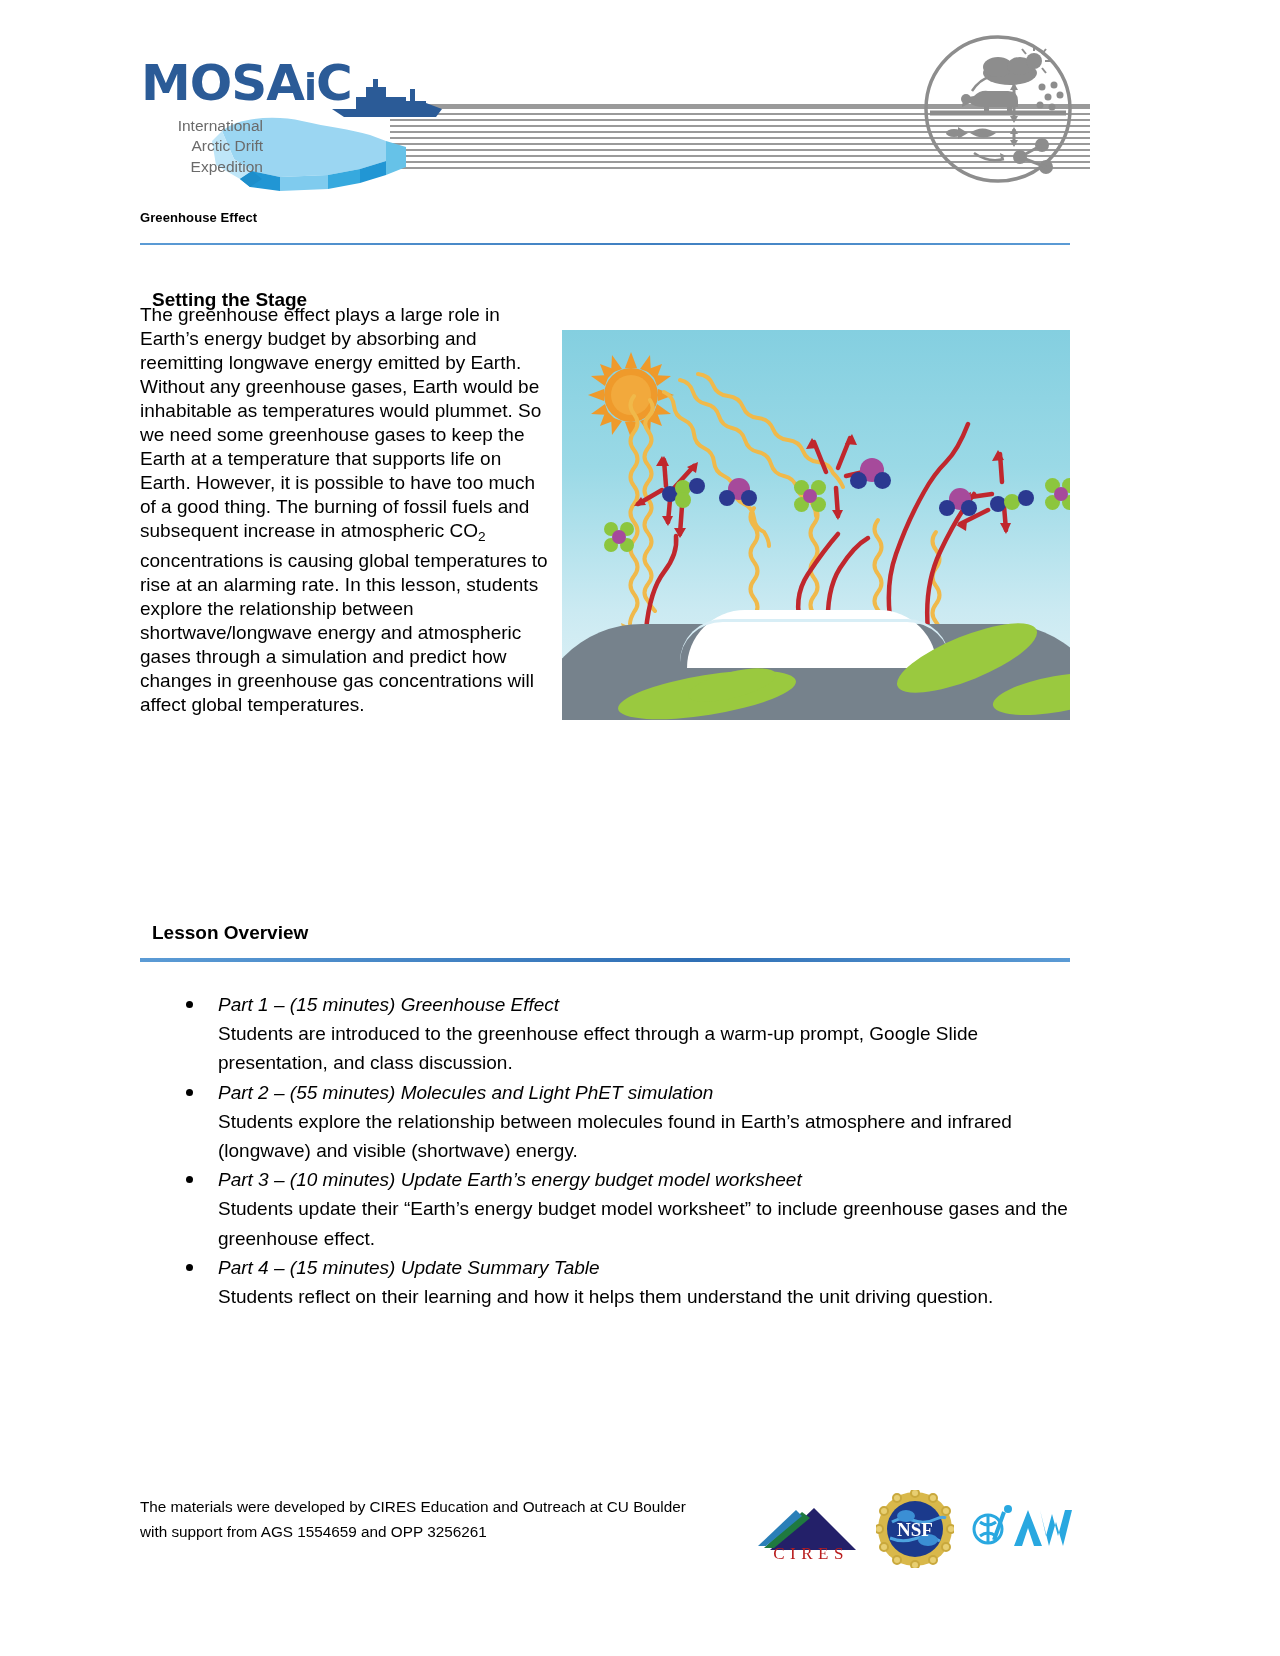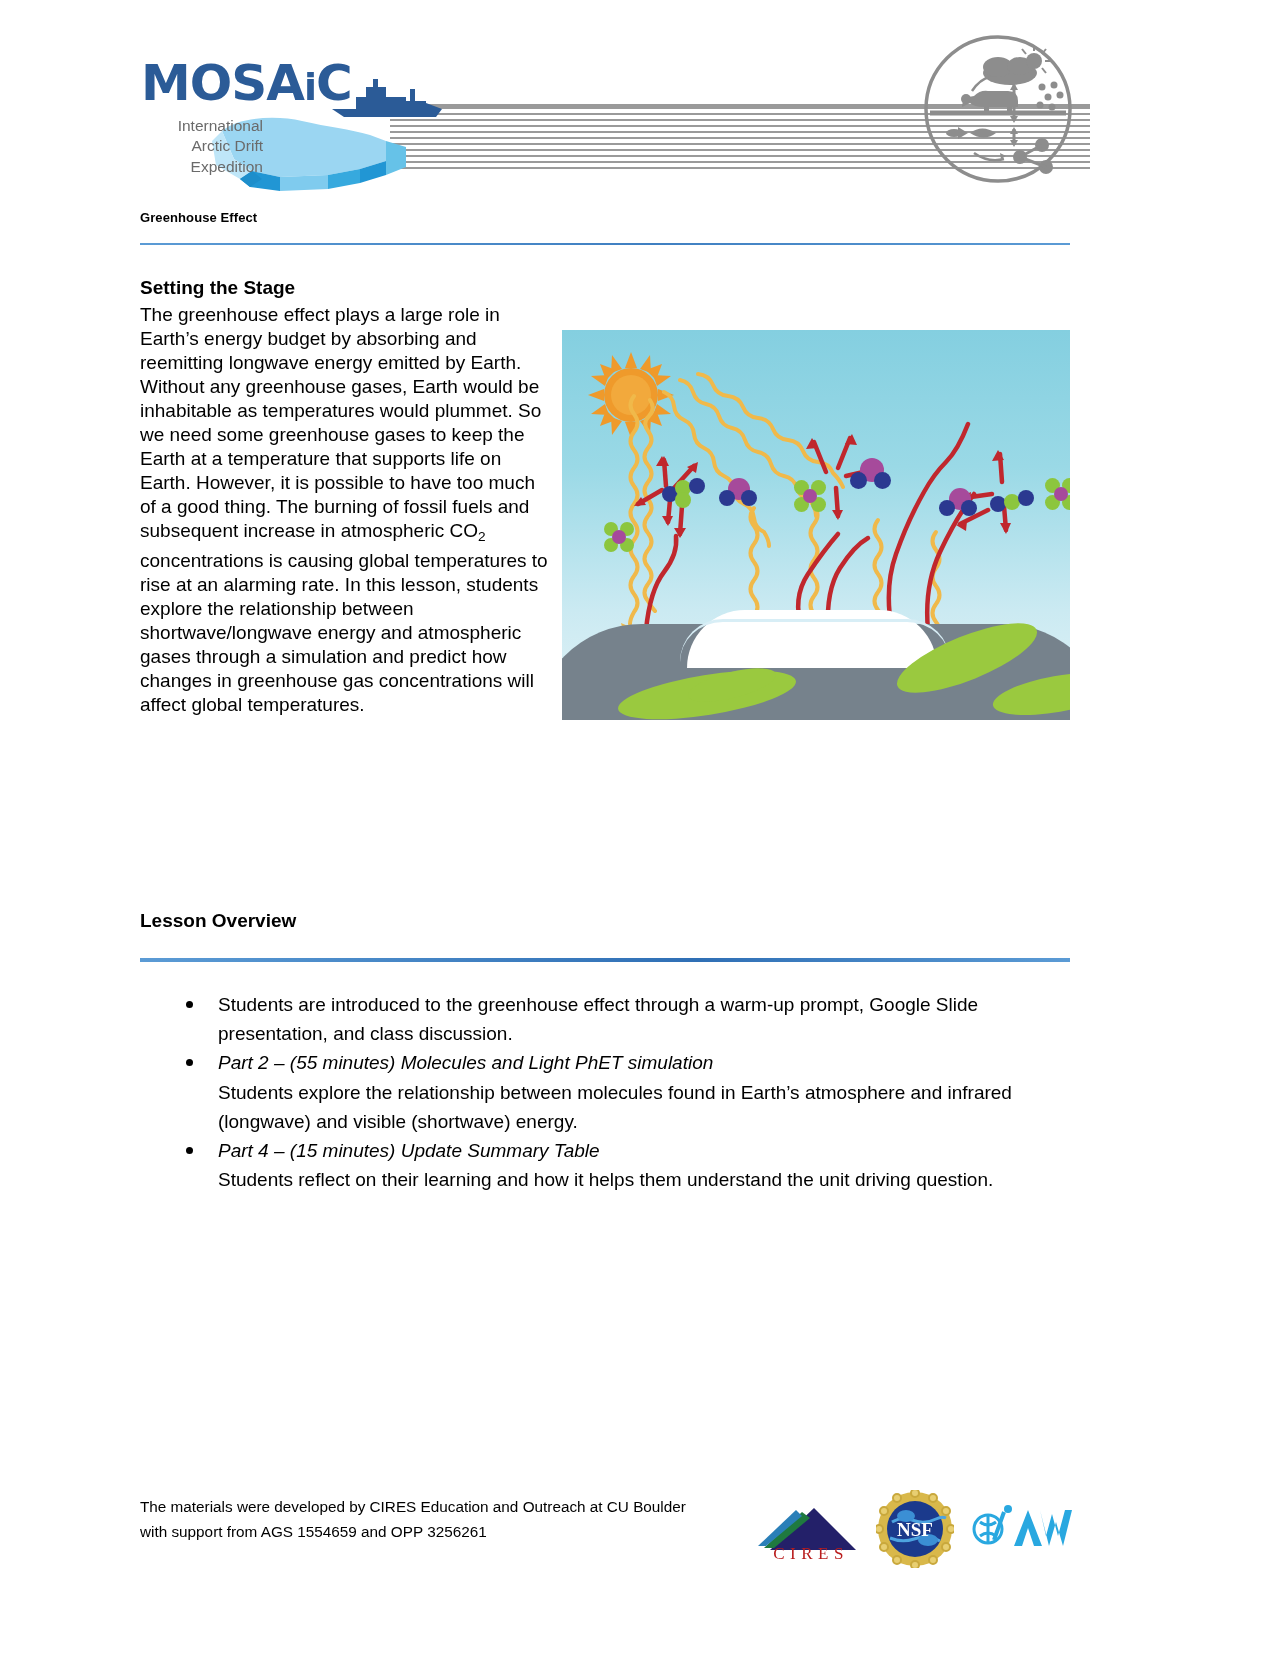--- a/index.html
+++ b/index.html
@@ -108,21 +108,21 @@
     position: absolute;
     left: 140px;
     top: 243px;
     width: 930px;
     height: 2px;
     background: linear-gradient(to right, #5b9bd5 0%, #3f7fc1 55%, #5b9bd5 100%);
   }
 
   h2.section-head {
     position: absolute;
-    margin: 0;
+    margin: 12px;
     font-size: 19px;
     font-weight: bold;
     font-family: "Liberation Sans", sans-serif;
   }
   #setting-stage-head { left: 140px; top: 277px; }
   #lesson-overview-head { left: 140px; top: 910px; }
 
   .overview-rule {
     position: absolute;
     left: 140px;
@@ -550,26 +550,32 @@
 
   <p><span>The greenhouse effect plays a large role in Earth’s energy budget by absorbing and reemitting longwave energy emitted by Earth. Without any greenhouse gases, Earth would be inhabitable as temperatures would plummet. So we need some greenhouse gases to keep the Earth at a temperature that supports life on Earth. However, it is possible to have too much of a good thing. The burning of fossil fuels and subsequent increase in atmospheric CO</span><span class="sub">2</span><span> concentrations is causing global temperatures to rise at an alarming rate. In this lesson, students explore the relationship between shortwave/longwave energy and atmospheric gases through a simulation and predict how changes in greenhouse gas concentrations will affect global temperatures.</span></p>
 </div>
 
 <h2 class="section-head" id="lesson-overview-head">Lesson Overview</h2>
 <div class="overview-rule"></div>
 
 <ul class="overview-list">
   <li>
     <span class="bullet"></span>
+    <span class="part-title">Part 1 –  (15 minutes) Greenhouse Effect</span>
     <span class="part-desc">Students are introduced to the greenhouse effect through a warm-up prompt, Google Slide presentation, and class discussion.</span>
   </li>
   <li>
     <span class="bullet"></span>
     <span class="part-title">Part 2 – (55 minutes) Molecules and Light PhET simulation</span>
     <span class="part-desc">Students explore the relationship between molecules found in Earth’s atmosphere and infrared (longwave) and visible (shortwave) energy.</span>
+  </li>
+  <li>
+    <span class="bullet"></span>
+    <span class="part-title">Part 3 – (10 minutes) Update Earth’s energy budget model worksheet</span>
+    <span class="part-desc">Students update their “Earth’s energy budget model worksheet” to include greenhouse gases and the greenhouse effect.</span>
   </li>
   <li>
     <span class="bullet"></span>
     <span class="part-title">Part 4 – (15 minutes) Update Summary Table</span>
     <span class="part-desc">Students reflect on their learning and how it helps them understand the unit driving question.</span>
   </li>
 </ul>
 
 <div class="footer">
   <div class="footer-text">

